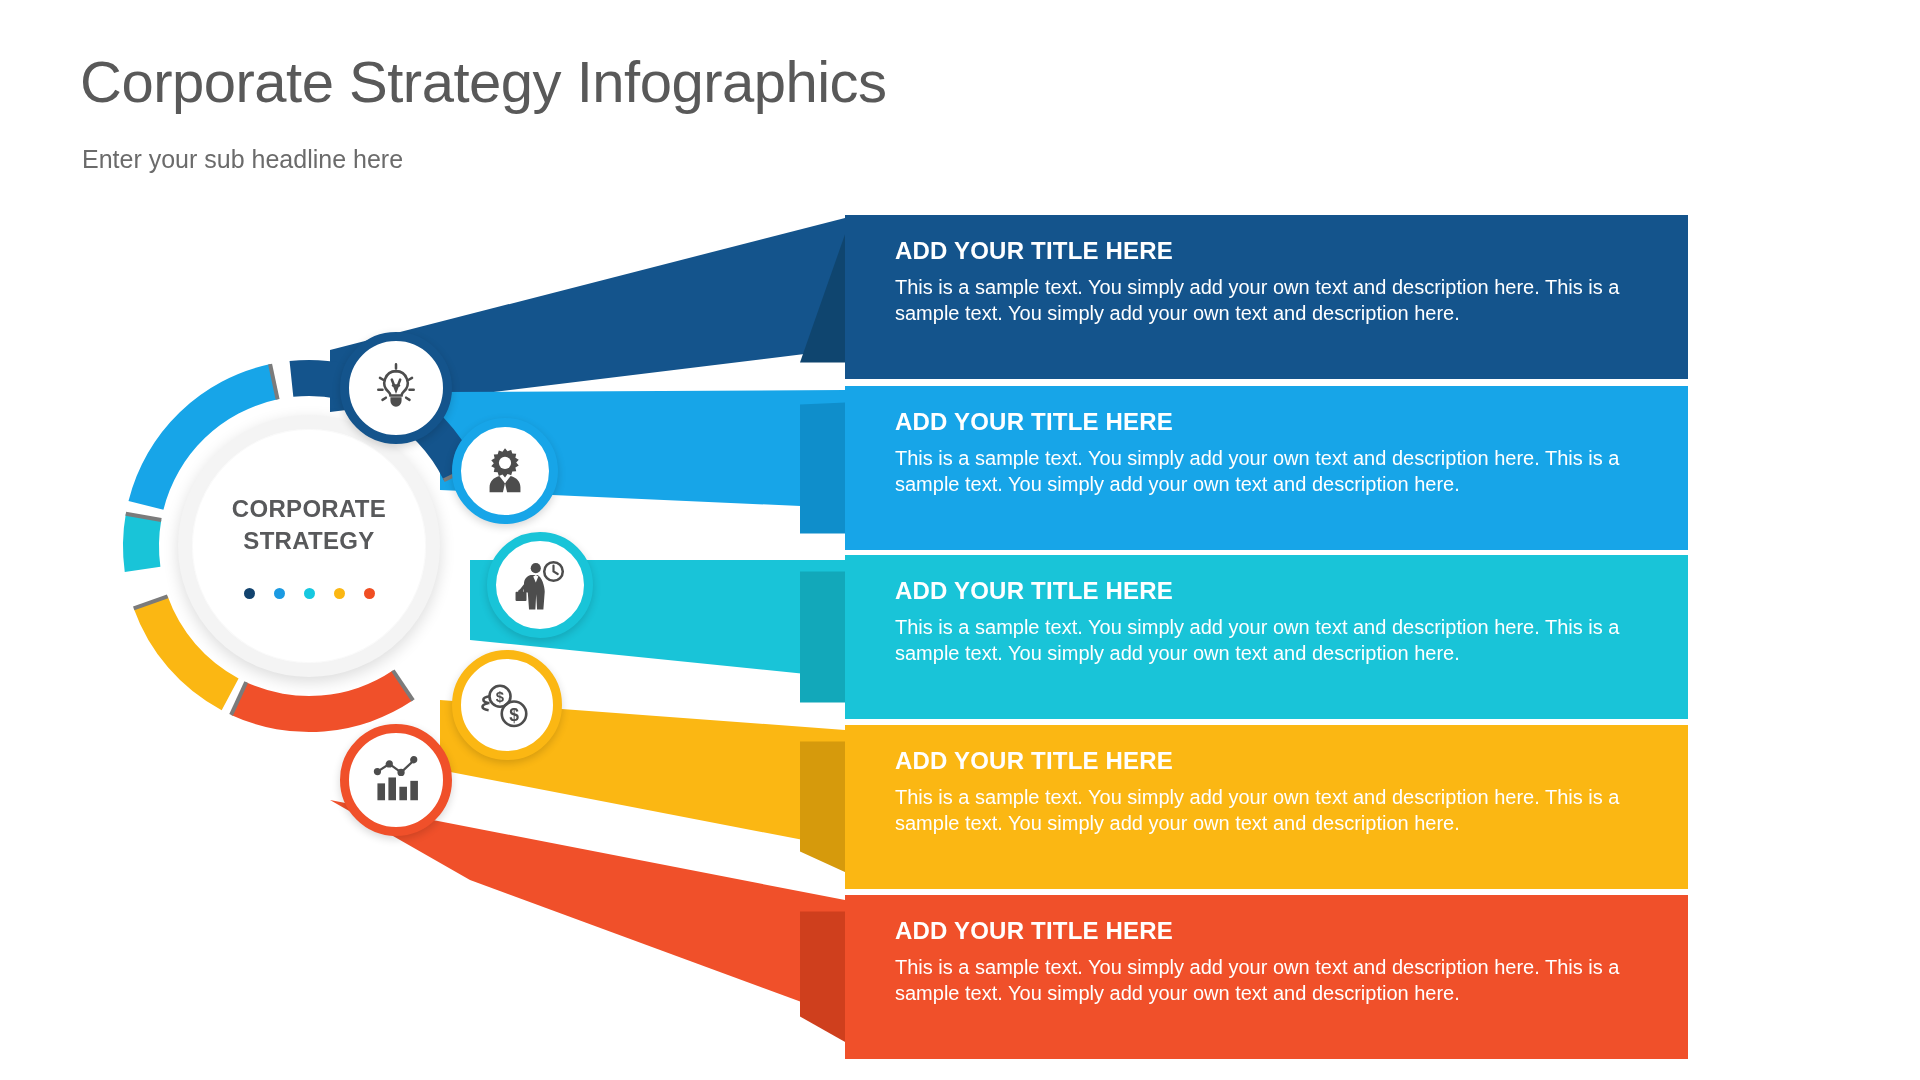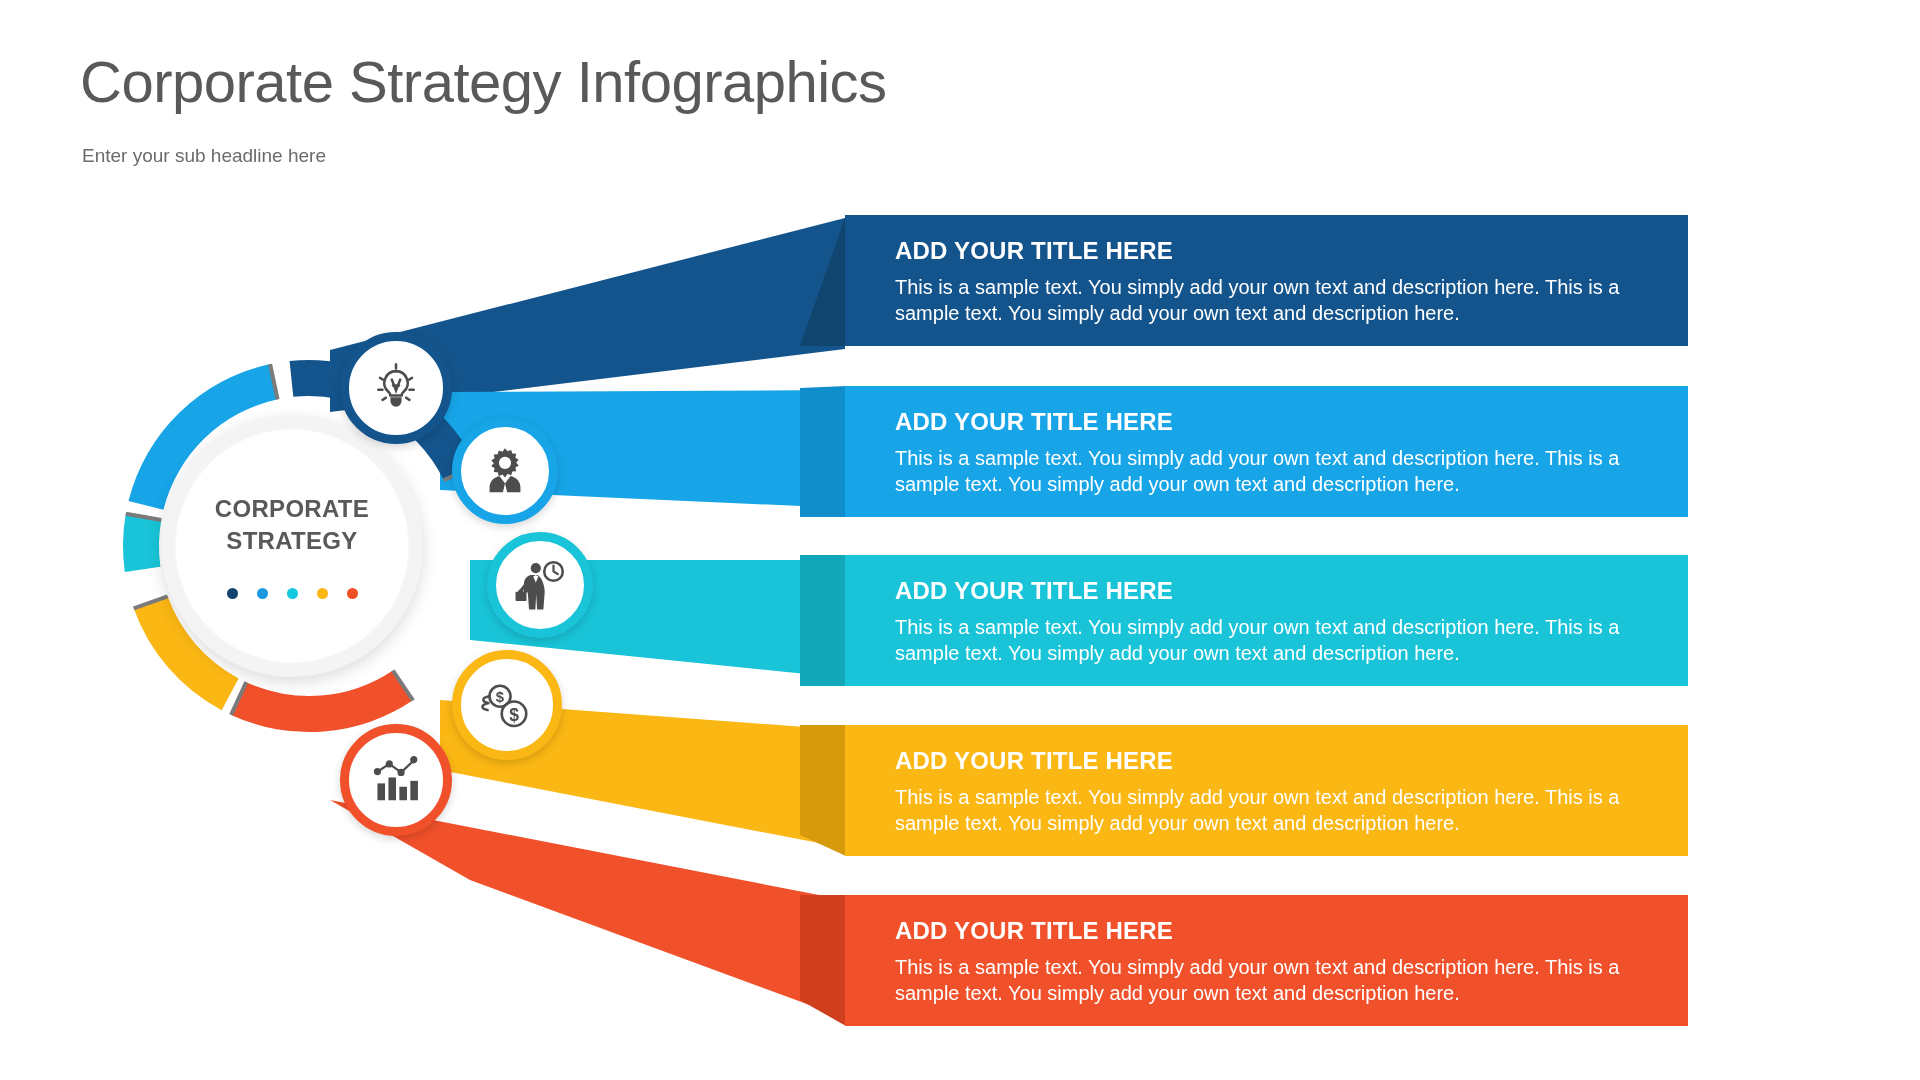--- a/index.html
+++ b/index.html
@@ -12,48 +12,48 @@
   #slide { position: relative; width: 1920px; height: 1080px; background: #fff; text-decoration: underline; }
 
   
   #page-title {
     position: absolute; left: 80px; top: 48px;
     font-size: 58px; font-weight: 400; color: #595959;
     letter-spacing: -0.5px; white-space: nowrap;
   }
   #page-subtitle {
     position: absolute; left: 82px; top: 145px;
-    font-size: 19px; font-weight: 400; color: #6b6b6b;
+    font-size: 25px; font-weight: 400; color: #6b6b6b;
     white-space: nowrap;
   }
 
   
   .banner {
-    position: absolute; left: 800px; width: 888px; height: 131px;
+    position: absolute; left: 800px; width: 888px; height: 164px;
     color: #ffffff;
   }
   .banner .band {
     position: absolute; inset: 0 0 0 45px;
   }
   .banner .wedge {
     position: absolute; left: 0; top: 0; width: 46px; height: 100%;
   }
   .banner-text { position: absolute; left: 95px; right: 60px; top: 22px; }
   .banner-title {
     font-size: 24px; font-weight: 700; letter-spacing: .2px;
     margin-bottom: 9px;
   }
   .banner-desc {
     font-size: 20px; line-height: 26px; font-weight: 400;
   }
 
   
   #wheel { position: absolute; left: 95px; top: 320px; width: 420px; height: 450px; }
   #wheel-center {
-    position: absolute; left: 66px; top: 95px; width: 262px; height: 262px;
+    position: absolute; left: 83px; top: 95px; width: 262px; height: 262px;
     border-radius: 50%;
     background: #ffffff;
     border: 14px solid #f4f4f4;
     box-shadow: 0 5px 16px rgba(0,0,0,.14), inset 0 0 0 1px #fafafa;
     display: flex; flex-direction: column; align-items: center; justify-content: center; gap: 15px;
   }
   #center-label {
     font-size: 24px; font-weight: 700; color: #58595b;
     text-align: center; line-height: 32px; letter-spacing: .3px;
   }

